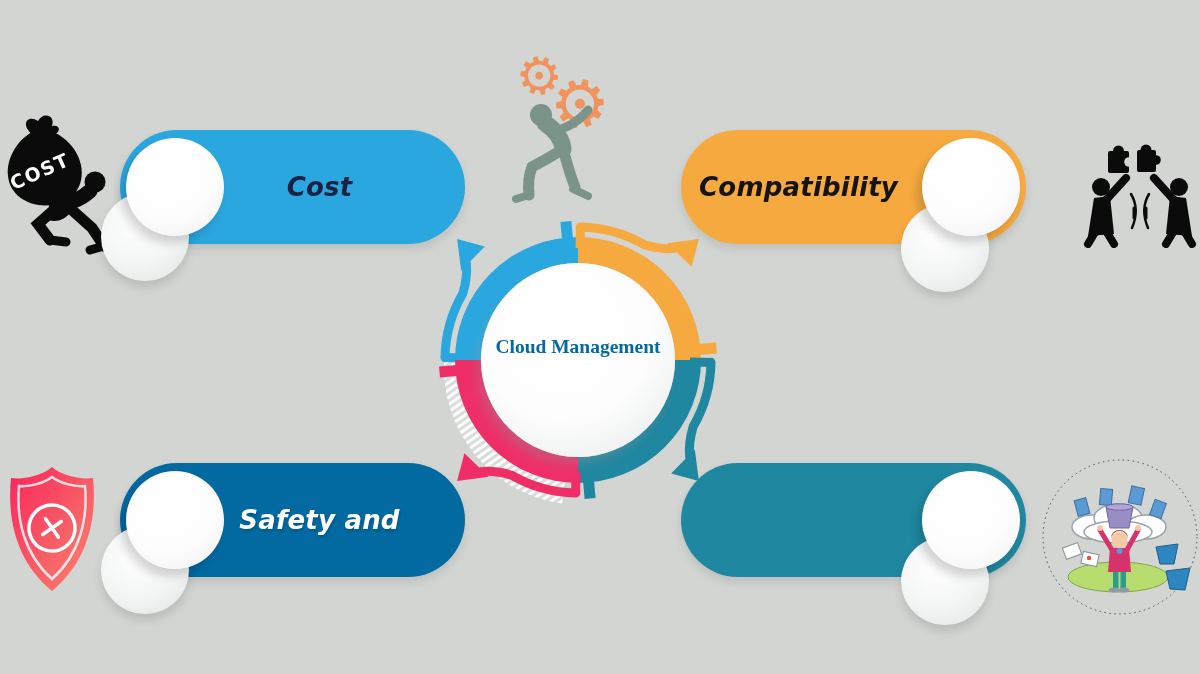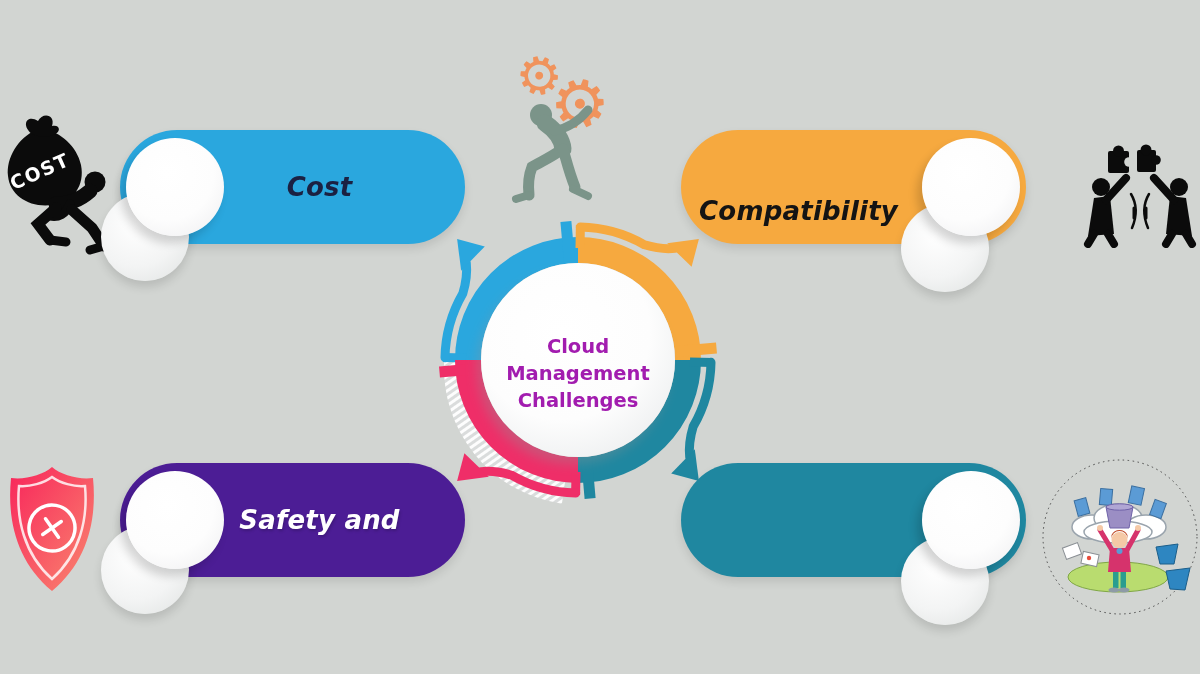--- a/index.html
+++ b/index.html
@@ -37,21 +37,21 @@
     font-style:italic;font-weight:700;font-size:26px;line-height:36px;
     letter-spacing:.2px;
   }
   .pill-left .pill-text{left:88px;right:34px;}
   .pill-right .pill-text{left:6px;right:116px;}
   .pill-bl .pill-text,.pill-br .pill-text{text-shadow:1px 2px 3px rgba(0,0,0,.18);}
   
   .rotor{position:absolute;left:378px;top:160px;z-index:1;}
   .center-label{
     position:absolute;left:478px;top:333px;width:200px;z-index:3;
-    text-align:center;font-weight:700;font-size:19.5px;line-height:27px;color:#a21caf;
+    text-align:center;font-weight:700;font-size:19.5px;line-height:27px;color:#0369a1;font-family:Liberation Serif, serif;
   }
   
   .icon{position:absolute;z-index:0;}
   .icon-cost{left:0;top:112px;}
   .icon-gearsperson{left:498px;top:56px;width:130px;height:160px;}
   .gear-glyph{position:absolute;color:#F0935C;line-height:1;user-select:none;}
   .gear1{left:18px;top:-6px;font-size:52px;transform:rotate(-12deg);}
   .gear2{left:52px;top:16px;font-size:66px;transform:rotate(14deg);}
   .gp-svg{position:absolute;left:0;top:0;}
   .icon-puzzle{left:1082px;top:138px;}
@@ -218,41 +218,40 @@
         <line x1="198.0" y1="312.0" x2="197.6" y2="335.0" stroke="#EF2E68" stroke-width="9"></line>
         <path d="M197.7,333.0 A133,133 0 0 1 133.5,315.2 Q116.9,310.2 102.9,311.7" stroke="#EF2E68" stroke-width="9" fill="none" stroke-linecap="round"></path>
         <polygon points="79.1,320.9 86.4,293.2 110.8,316.8" fill="#EF2E68"></polygon>
       </g>
     <circle cx="195" cy="208" r="96" fill="#8e9496" opacity="0.35" filter="url(#soft)"></circle>
     <circle cx="200" cy="200" r="97" fill="url(#circGrad)"></circle>
   </svg>
 
   <div class="center-label">
     <div>Cloud Management</div>
-    <div>Challenges</div>
   </div>
 
   <div class="pill pill-tl pill-left" style="background: rgb(42, 167, 222);">
     <div class="pill-under-circle"></div>
     <div class="pill-circle"></div>
     <div class="pill-text" style="color: rgb(27, 33, 66);">
       <span>Cost</span>
     </div>
   </div>
 
   <div class="pill pill-tr pill-right" style="background: rgb(246, 169, 63);">
     <div class="pill-under-circle"></div>
     <div class="pill-circle"></div>
-    <div class="pill-text" style="color: rgb(20, 20, 20); margin-top: 24px;">
+    <div class="pill-text" style="color: rgb(20, 20, 20);">
       <span>Compatibility</span>
       <span></span>
     </div>
   </div>
 
-  <div class="pill pill-bl pill-left" style="background: #4c1d95;">
+  <div class="pill pill-bl pill-left" style="background: #0369a1;">
     <div class="pill-under-circle"></div>
     <div class="pill-circle"></div>
     <div class="pill-text" style="color: rgb(255, 255, 255);">
       <span>Safety and</span>
     </div>
   </div>
 
   <div class="pill pill-br pill-right" style="background: rgb(31, 135, 160);">
     <div class="pill-under-circle"></div>
     <div class="pill-circle"></div>

